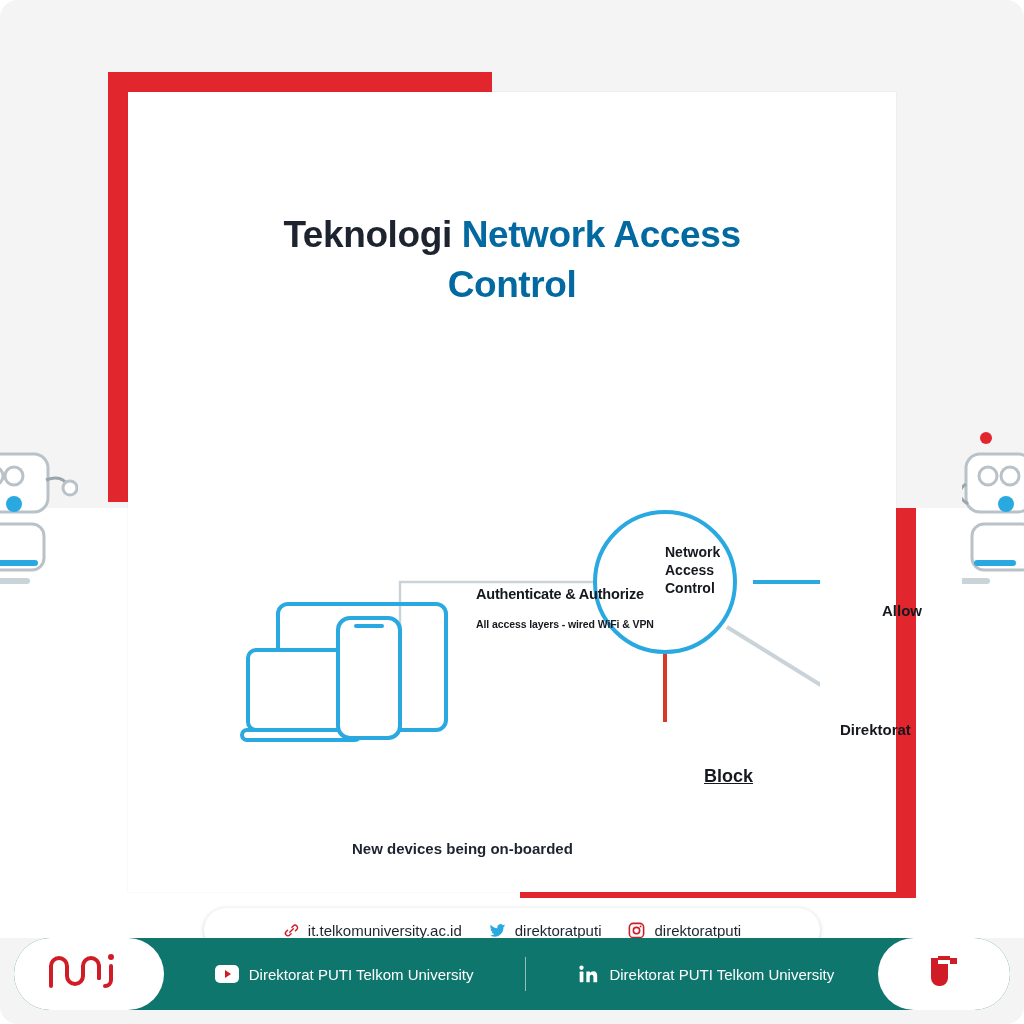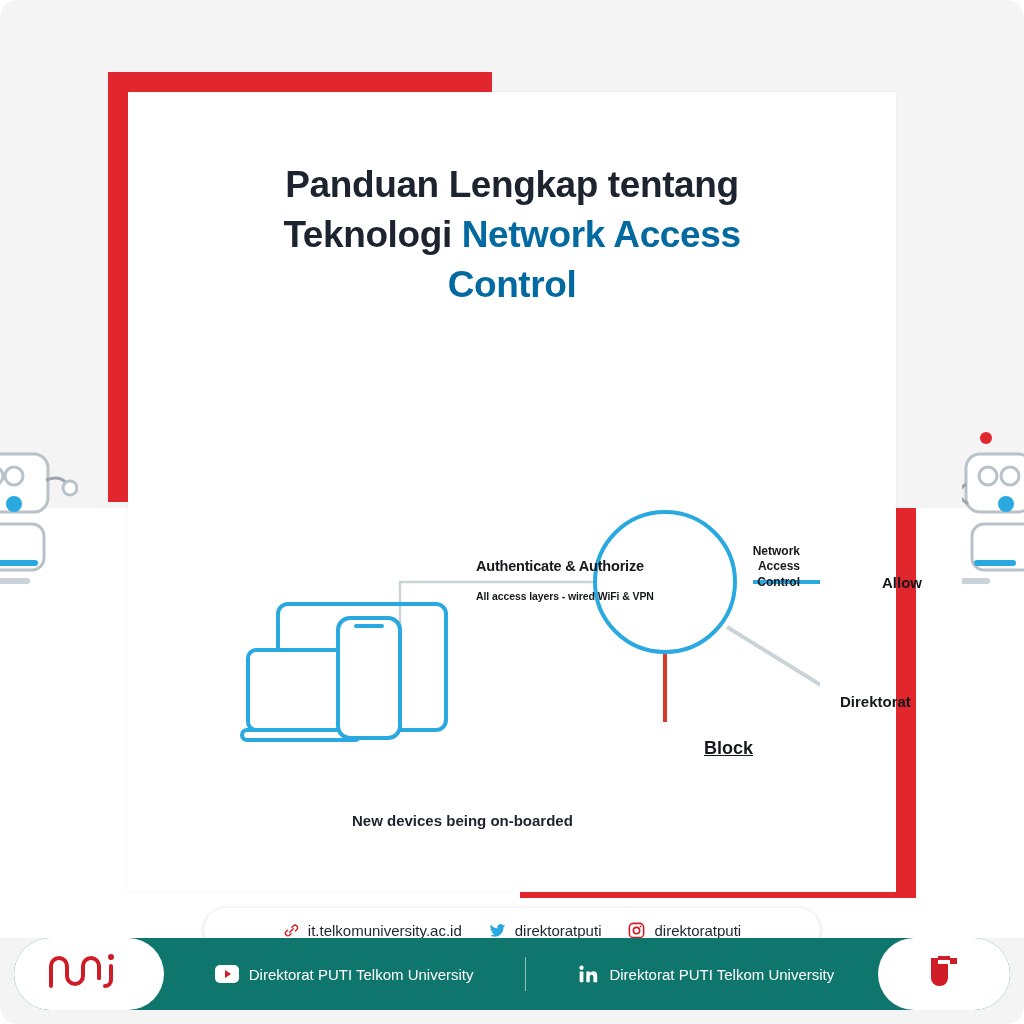--- a/index.html
+++ b/index.html
@@ -89,20 +89,21 @@
   }
   .diag-svg {
     position: absolute;
     left: 0; top: 0;
   }
   .lbl {
     position: absolute;
     font-weight: bold;
     color: #15181d;
     white-space: nowrap;
+    margin-top: 28px;
   }
   .lbl-auth {
     left: 266px;
     top: 136px;
     font-size: 14.5px;
     letter-spacing: -0.2px;
   }
   .lbl-auth-sub {
     left: 266px;
     top: 168px;
@@ -129,22 +130,22 @@
     left: 142px;
     top: 390px;
     font-size: 15px;
     color: #1d2430;
   }
   .nac-text {
     position: absolute;
     left: 455px;
     top: 122px;
     width: 135px;
-    text-align: right;
-    font-size: 12px;
+    text-align: left;
+    font-size: 14px;
     font-weight: bold;
     color: #15181d;
     line-height: 1.28;
   }
   
   .robot {
     position: absolute;
     top: 432px;
     width: 78px;
     height: 160px;
@@ -278,21 +279,21 @@
       </g>
       <circle cx="44" cy="72" r="8" fill="#29a9e0"></circle>
       <rect x="12" y="128" width="42" height="6" rx="3" fill="#29a9e0"></rect>
       <rect x="-14" y="146" width="42" height="6" rx="3" fill="#c9d3d8"></rect>
     </svg>
   </div>
 
   <div class="slide">
 
     <div class="slide-title">
-      <span>Panduan Lengkap tentang</span><br>
+      <br>
       <span>Teknologi </span><span class="accent">Network Access</span><br>
       <span class="accent">Control</span>
     </div>
 
     <div class="diagram">
 
       <svg class="diag-svg" width="610" height="420" viewBox="0 0 610 420">
 
         <path d="M190 240 L190 160 L455 160" stroke="#c9d3d8" stroke-width="2.5" fill="none"></path>
 

